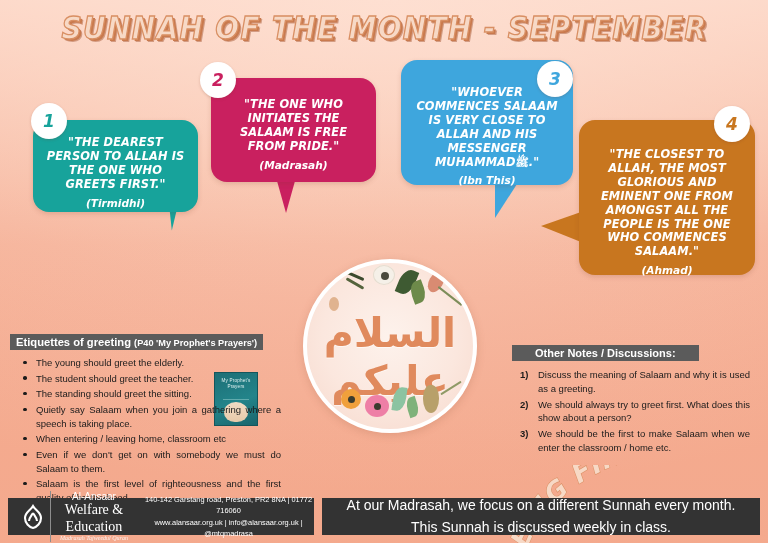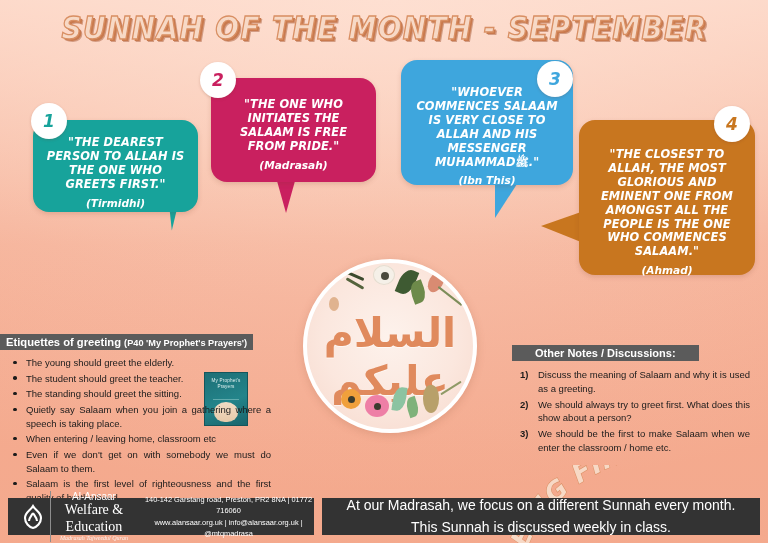--- a/index.html
+++ b/index.html
@@ -118,21 +118,21 @@
     font-weight:bold;font-style:italic;font-size:26px;
     fill:#f7d9c6;stroke:#d98f63;stroke-width:1.1px;
     paint-order:stroke fill;letter-spacing:1px;
   }
 
   
   .petal{position:absolute;border-radius:60% 0 60% 0;}
   .leafline{position:absolute;border-radius:2px;}
 
   
-  .etq{position:absolute;left:0;top:332px;width:275px;z-index:7;}
+  .etq{position:absolute;left:10px;top:332px;width:275px;z-index:7;}
   .etq-head{
     background:#5b5b5b;color:#ffffff;font-size:11.2px;font-weight:bold;
     padding:2px 6px;display:inline-block;white-space:nowrap;
   }
   .etq-head .sub{font-size:9.2px;font-weight:bold;}
   .etq ul{margin:6px 0 0 0;padding:0 0 0 26px;list-style:none;}
   .etq li{
     position:relative;font-size:9.5px;color:#1b1b1b;line-height:1.44;
     margin-bottom:2px;text-align:justify;padding-right:4px;
   }

